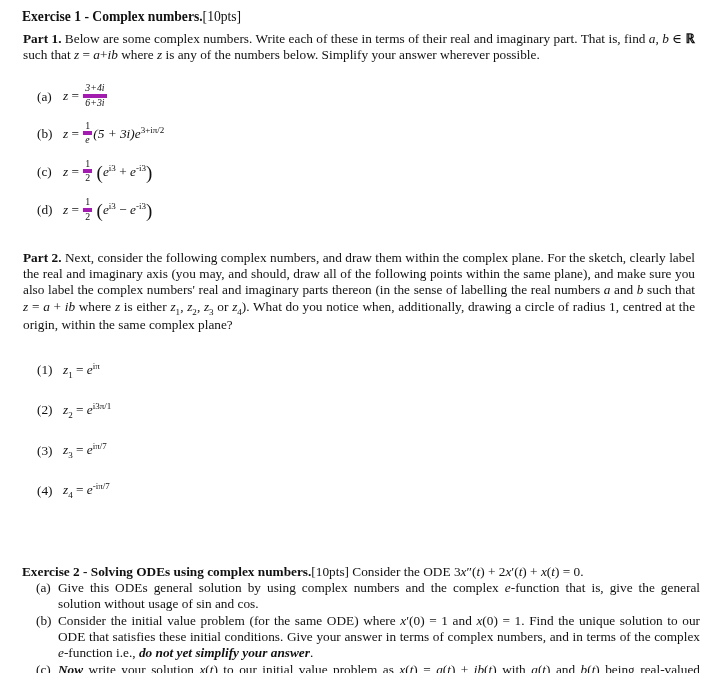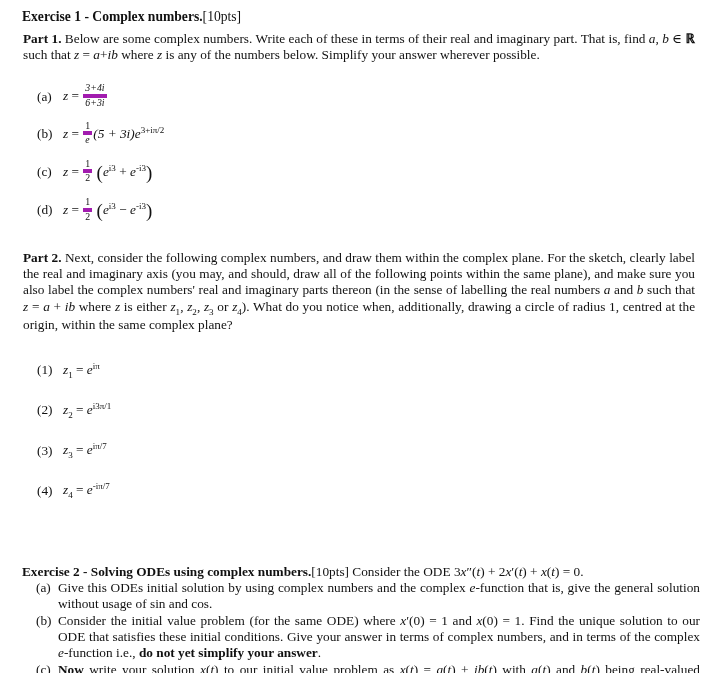--- a/index.html
+++ b/index.html
@@ -97,21 +97,21 @@
   }
   .lettered-list .lbl {
     width: 22px;
     flex: 0 0 22px;
   }
   .lettered-list .txt {
     flex: 1 1 auto;
     text-align: justify;
     text-justify: inter-word;
   }
-  .it { }
+  .it { font-style: italic; }
   .spacer-md { height: 15px; }
   .spacer-lg { height: 22px; }
   .eqgap { height: 13px; }
   .sec2 {
     margin: 0 18px 0 22px;
   }
 </style>
 </head>
 <body>
 
@@ -250,21 +250,21 @@
   <div style="height:62px"></div>
 
   <div class="sec2">
     <span class="heading">Exercise 2 - Solving ODEs using complex numbers.</span><span class="pts">[10pts]</span><span> Consider the ODE </span><span class="m"><span class="mr">3</span><span class="m">x</span><span class="mr">″(</span><span class="m">t</span><span class="mr">) + 2</span><span class="m">x</span><span class="mr">′(</span><span class="m">t</span><span class="mr">) + </span><span class="m">x</span><span class="mr">(</span><span class="m">t</span><span class="mr">) = 0.</span></span>
   </div>
 
   <div class="lettered-list">
 
     <div class="row">
       <span class="lbl">(a)</span>
-      <span class="txt"><span>Give this ODEs initial solution by using complex numbers and the complex </span><span class="m">e</span><span>-function that is, give the general solution without usage of sin and cos.</span></span>
+      <span class="txt"><span>Give this ODEs general solution by using complex numbers and the complex </span><span class="m">e</span><span>-function that is, give the general solution without usage of sin and cos.</span></span>
     </div>
 
     <div class="row">
       <span class="lbl">(b)</span>
       <span class="txt"><span>Consider the initial value problem (for the same ODE) where </span><span class="m"><span class="m">x</span><span class="mr">′(0) = 1</span></span><span> and </span><span class="m"><span class="m">x</span><span class="mr">(0) = 1</span></span><span>. Find the unique solution to our ODE that satisfies these initial conditions. Give your answer in terms of complex numbers, and in terms of the complex </span><span class="m">e</span><span>-function i.e., </span><span class="it" style="font-weight:bold">do not yet simplify your answer</span><span>.</span></span>
     </div>
 
     <div class="row">
       <span class="lbl">(c)</span>
       <span class="txt"><span class="it" style="font-weight:bold">Now</span><span> write your solution </span><span class="m"><span class="m">x</span><span class="mr">(</span><span class="m">t</span><span class="mr">)</span></span><span> to our initial value problem as </span><span class="m"><span class="m">x</span><span class="mr">(</span><span class="m">t</span><span class="mr">) = </span><span class="m">a</span><span class="mr">(</span><span class="m">t</span><span class="mr">) + </span><span class="m">ib</span><span class="mr">(</span><span class="m">t</span><span class="mr">)</span></span><span> with </span><span class="m"><span class="m">a</span><span class="mr">(</span><span class="m">t</span><span class="mr">)</span></span><span> and </span><span class="m"><span class="m">b</span><span class="mr">(</span><span class="m">t</span><span class="mr">)</span></span><span> being real-valued functions. That is, now please do use sin and cos to simplify your result found in part </span><span class="m"><span class="mr">(</span><span class="m">b</span><span class="mr">)</span></span><span>.</span></span>

